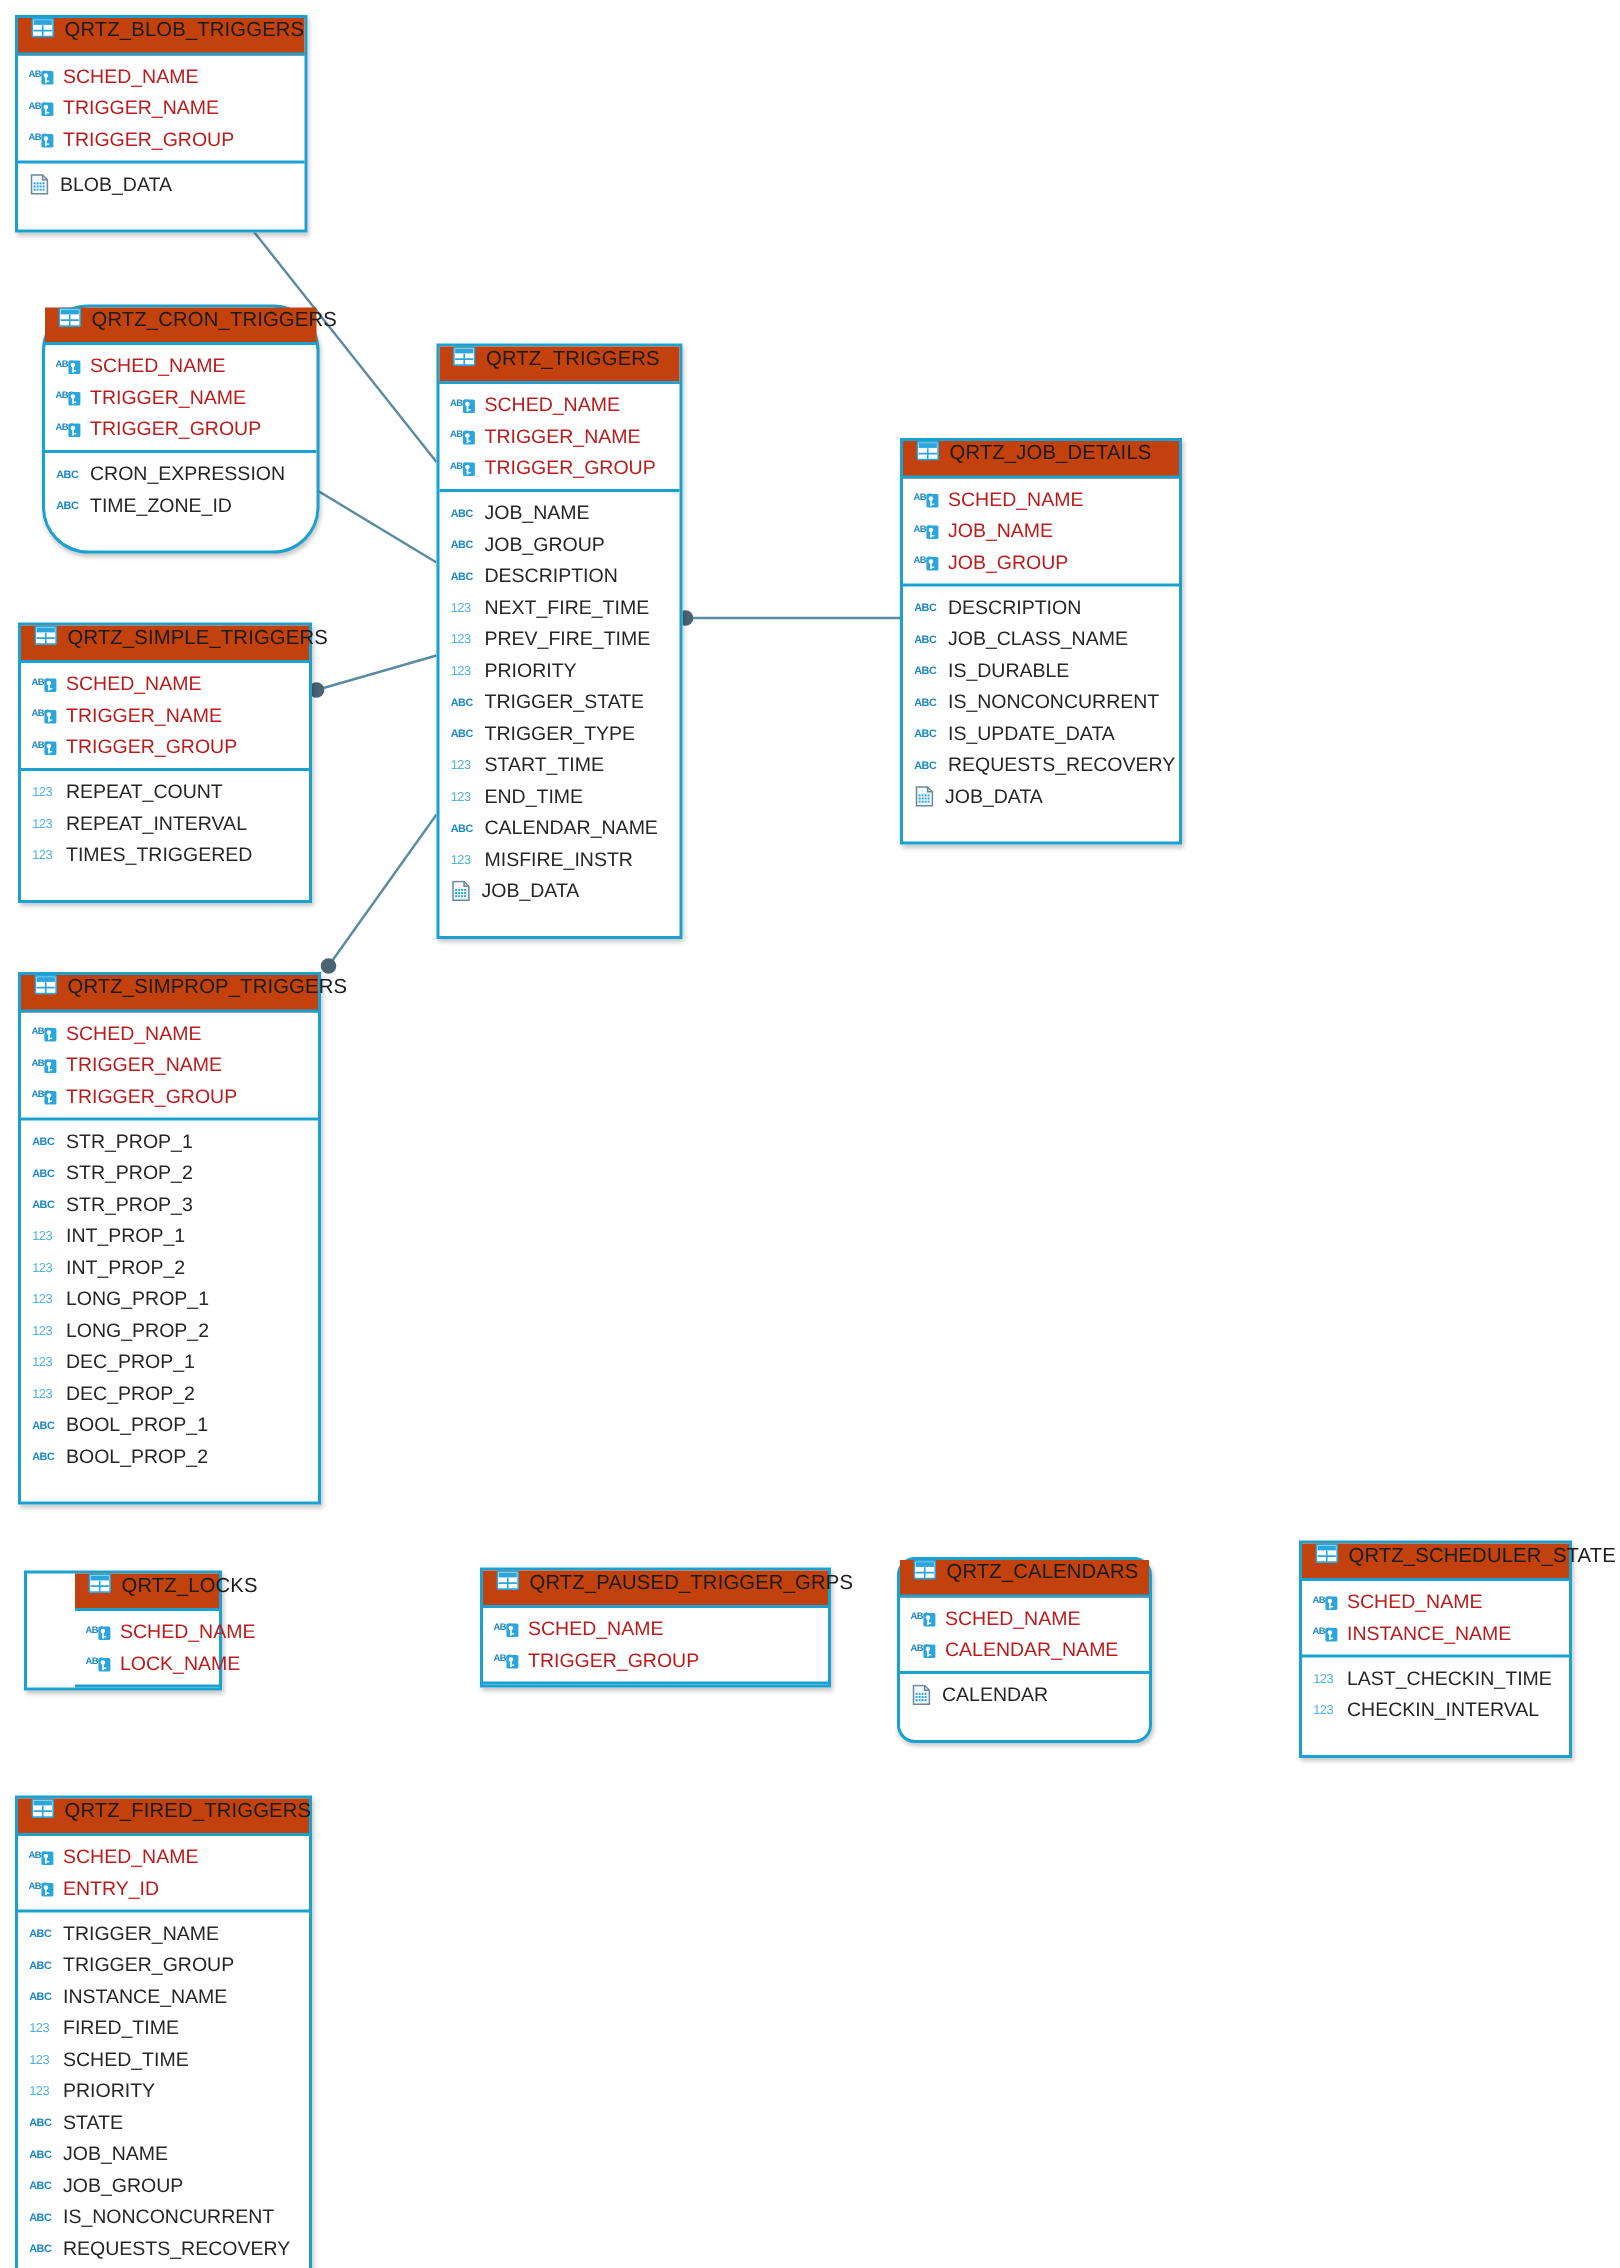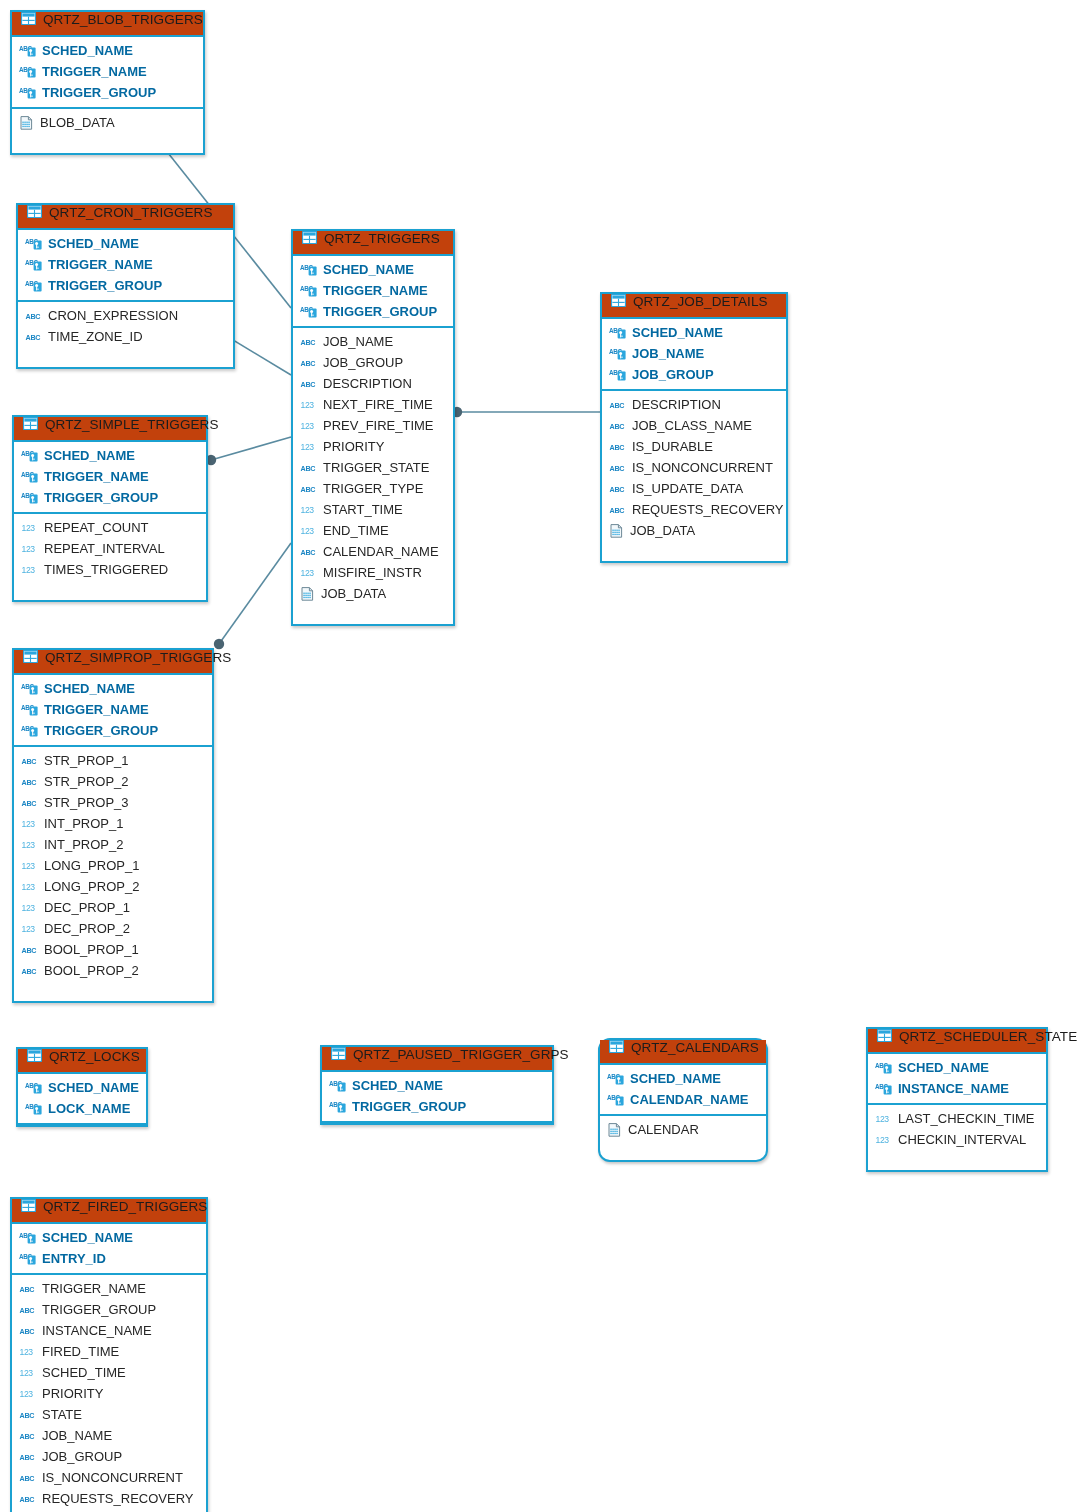--- a/index.html
+++ b/index.html
@@ -10,21 +10,21 @@
 
   .table{position:absolute;background:#ffffff;border:2px solid #1ba1d1;
          box-sizing:border-box;box-shadow:1px 2px 3px rgba(0,0,0,0.22);}
   .t-head{background:#c2410c;border-bottom:2px solid #1ba1d1;height:25px;
           display:flex;padding-left:9px;box-sizing:border-box;}
   .t-title{font-size:13.5px;color:#1c1c1c;letter-spacing:.1px;margin-left:7px;white-space:nowrap;}
   .pk-sec{border-bottom:2px solid #1ba1d1;padding:3px 0 4px 0;}
   .col-sec{padding:3px 0 20px 0;}
   .row{display:flex;align-items:center;height:21px;padding-left:7px;box-sizing:border-box;white-space:nowrap;}
   .col-name{font-size:13px;color:#262626;margin-left:6px;}
-  .row.pk .col-name{font-weight:bold;color:#0369a1;}
+  .row.pk .col-name{font-weight:normal;color:#b91c1c;}
 
   
   .ico{flex:0 0 auto;display:inline-block;line-height:0;}
   .ico svg{display:block;}
 </style>
 </head>
 <body>
 
 <div id="canvas">
   <svg class="links" id="links-layer">
@@ -124,21 +124,21 @@
                 <rect x="5.4" y="9.8" width="1.3" height="1.3"></rect>
       <rect x="7.4" y="9.8" width="1.3" height="1.3"></rect>
                 <rect x="9.4" y="9.8" width="1.3" height="1.3"></rect>
     </g>
   </svg>
           </span>
           <span class="col-name">BLOB_DATA</span>
         </div>
       </div>
     </div>
-    <div class="table" style="left: 16px; top: 203px; width: 219px;">
+    <div class="table" style="left: 28px; top: 203px; width: 185px; border-radius: 31px;">
       <div class="t-head">
         <span class="ico">
           <svg width="15" height="13" viewBox="0 0 15 13">
     <rect x="0.5" y="0.5" width="14" height="12" rx="1" fill="#ffffff" stroke="#2ba6dd" stroke-width="1.2"></rect>
     <rect x="1.4" y="1.4" width="12.2" height="3.2" fill="#2ba6dd"></rect>
     <line x1="7.5" y1="4.8" x2="7.5" y2="12.2" stroke="#2ba6dd" stroke-width="1.1"></line>
     <line x1="1.4" y1="8.4" x2="13.6" y2="8.4" stroke="#2ba6dd" stroke-width="1.1"></line>
   </svg>
         </span>
         <span class="t-title">QRTZ_CRON_TRIGGERS</span>
@@ -737,21 +737,21 @@
                 <rect x="5.4" y="9.8" width="1.3" height="1.3"></rect>
       <rect x="7.4" y="9.8" width="1.3" height="1.3"></rect>
                 <rect x="9.4" y="9.8" width="1.3" height="1.3"></rect>
     </g>
   </svg>
           </span>
           <span class="col-name">JOB_DATA</span>
         </div>
       </div>
     </div>
-    <div class="table" style="left: 16px; top: 1047px; width: 132px;">
+    <div class="table" style="left: 16px; top: 1047px; width: 132px; padding-left: 32px;">
       <div class="t-head">
         <span class="ico">
           <svg width="15" height="13" viewBox="0 0 15 13">
     <rect x="0.5" y="0.5" width="14" height="12" rx="1" fill="#ffffff" stroke="#2ba6dd" stroke-width="1.2"></rect>
     <rect x="1.4" y="1.4" width="12.2" height="3.2" fill="#2ba6dd"></rect>
     <line x1="7.5" y1="4.8" x2="7.5" y2="12.2" stroke="#2ba6dd" stroke-width="1.1"></line>
     <line x1="1.4" y1="8.4" x2="13.6" y2="8.4" stroke="#2ba6dd" stroke-width="1.1"></line>
   </svg>
         </span>
         <span class="t-title">QRTZ_LOCKS</span>

